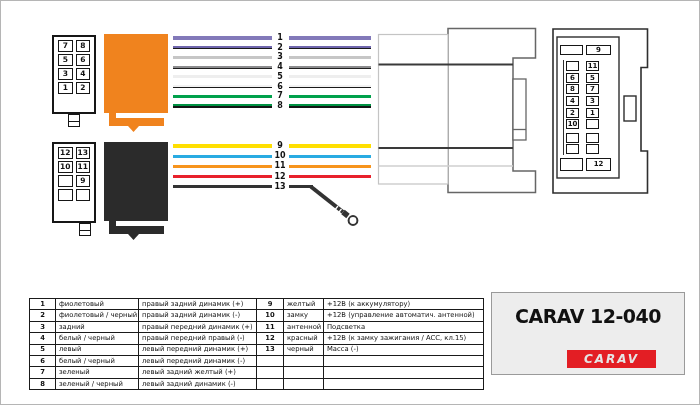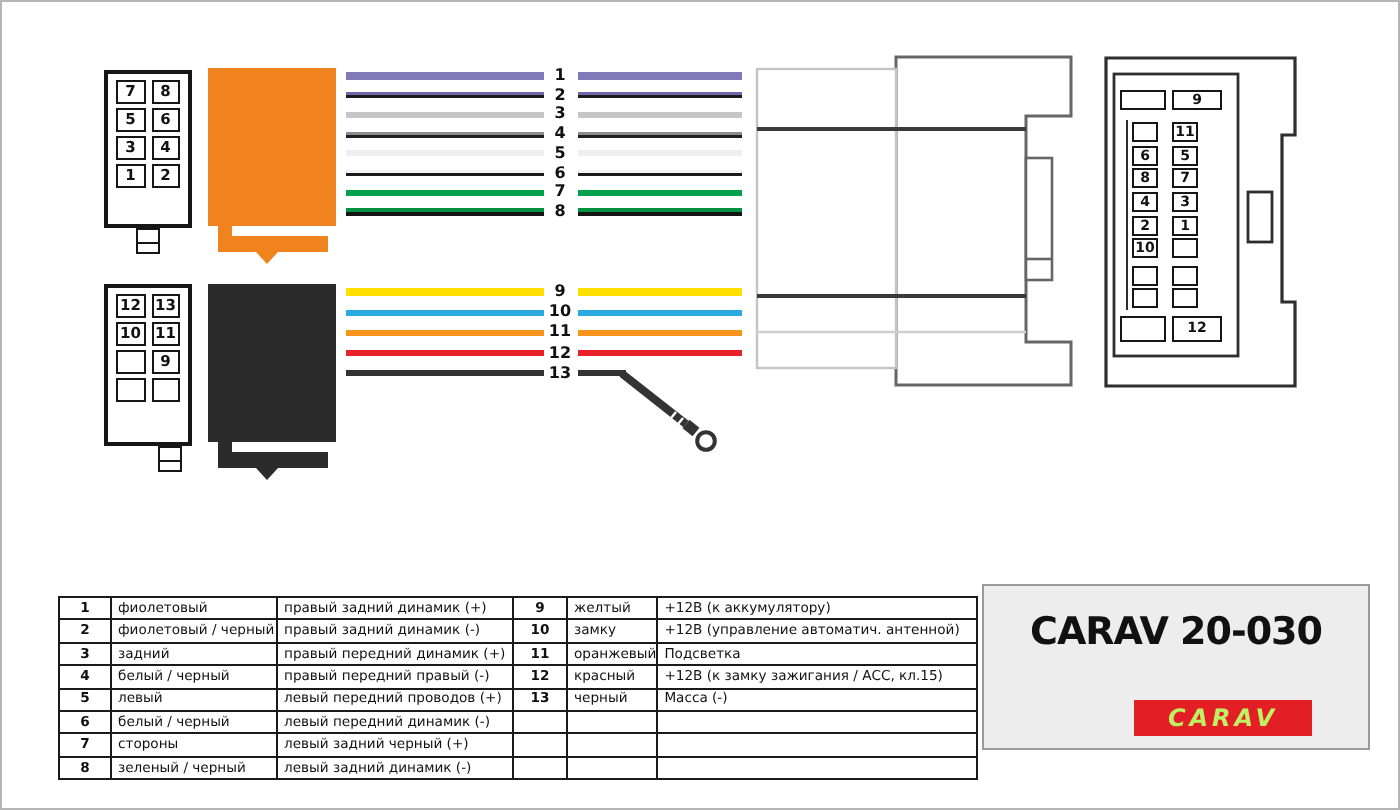--- a/index.html
+++ b/index.html
@@ -32,21 +32,21 @@
               font-size:6.8px;line-height:1;color:#111;overflow:hidden;white-space:nowrap;}
   table.wt td.num{text-align:center;font-weight:bold;}
   table.wt td.txt{padding-left:3px;}
   
   .product{position:absolute;left:490px;top:291px;width:194px;height:83px;box-sizing:border-box;
            background:#ededed;border:1px solid #9a9a9a;}
   .product .model{margin-top:12px;text-align:center;font-size:19px;font-weight:bold;color:#111;
                   letter-spacing:-0.5px;}
   .brandbox{position:absolute;left:75px;top:57px;width:89px;height:18px;
             display:flex;align-items:center;justify-content:center;
-            color:#bef264;font-size:12px;font-weight:bold;font-style:italic;letter-spacing:2px;}
+            color:#e5e5e5;font-size:12px;font-weight:bold;font-style:italic;letter-spacing:2px;}
 </style>
 </head>
 <body>
 
 <div class="page">
 
   <div class="conn" id="connA" style="left:51px;top:34px;height:79px;">
     <div class="pgrid" id="connA-grid">
         <div class="pcell">7</div>
         <div class="pcell">8</div>
@@ -210,64 +210,64 @@
           <td class="txt">правый задний динамик (-)</td>
           <td class="num">10</td>
           <td class="txt">замку</td>
           <td class="txt">+12В (управление автоматич. антенной)</td>
         </tr>
         <tr>
           <td class="num">3</td>
           <td class="txt">задний</td>
           <td class="txt">правый передний динамик (+)</td>
           <td class="num">11</td>
-          <td class="txt">оранжевый</td>
+          <td class="txt">антенной</td>
           <td class="txt">Подсветка</td>
         </tr>
         <tr>
           <td class="num">4</td>
           <td class="txt">белый / черный</td>
           <td class="txt">правый передний правый (-)</td>
           <td class="num">12</td>
           <td class="txt">красный</td>
           <td class="txt">+12В (к замку зажигания / АСС, кл.15)</td>
         </tr>
         <tr>
           <td class="num">5</td>
           <td class="txt">левый</td>
-          <td class="txt">левый передний проводов (+)</td>
+          <td class="txt">левый передний динамик (+)</td>
           <td class="num">13</td>
           <td class="txt">черный</td>
           <td class="txt">Масса (-)</td>
         </tr>
         <tr>
           <td class="num">6</td>
           <td class="txt">белый / черный</td>
           <td class="txt">левый передний динамик (-)</td>
           <td class="num"></td>
           <td class="txt"></td>
           <td class="txt"></td>
         </tr>
         <tr>
           <td class="num">7</td>
-          <td class="txt">стороны</td>
-          <td class="txt">левый задний черный (+)</td>
+          <td class="txt">зеленый</td>
+          <td class="txt">левый задний желтый (+)</td>
           <td class="num"></td>
           <td class="txt"></td>
           <td class="txt"></td>
         </tr>
         <tr>
           <td class="num">8</td>
           <td class="txt">зеленый / черный</td>
           <td class="txt">левый задний динамик (-)</td>
           <td class="num"></td>
           <td class="txt"></td>
           <td class="txt"></td>
         </tr>
       </tbody>
   </table>
 
   <div class="product">
-    <div class="model">CARAV 20-030</div>
+    <div class="model">CARAV 12-040</div>
     <div class="brandbox" id="brandBox" style="background: rgb(227, 30, 36);">CARAV</div>
   </div>
 
 </div>
 
 </body></html>

